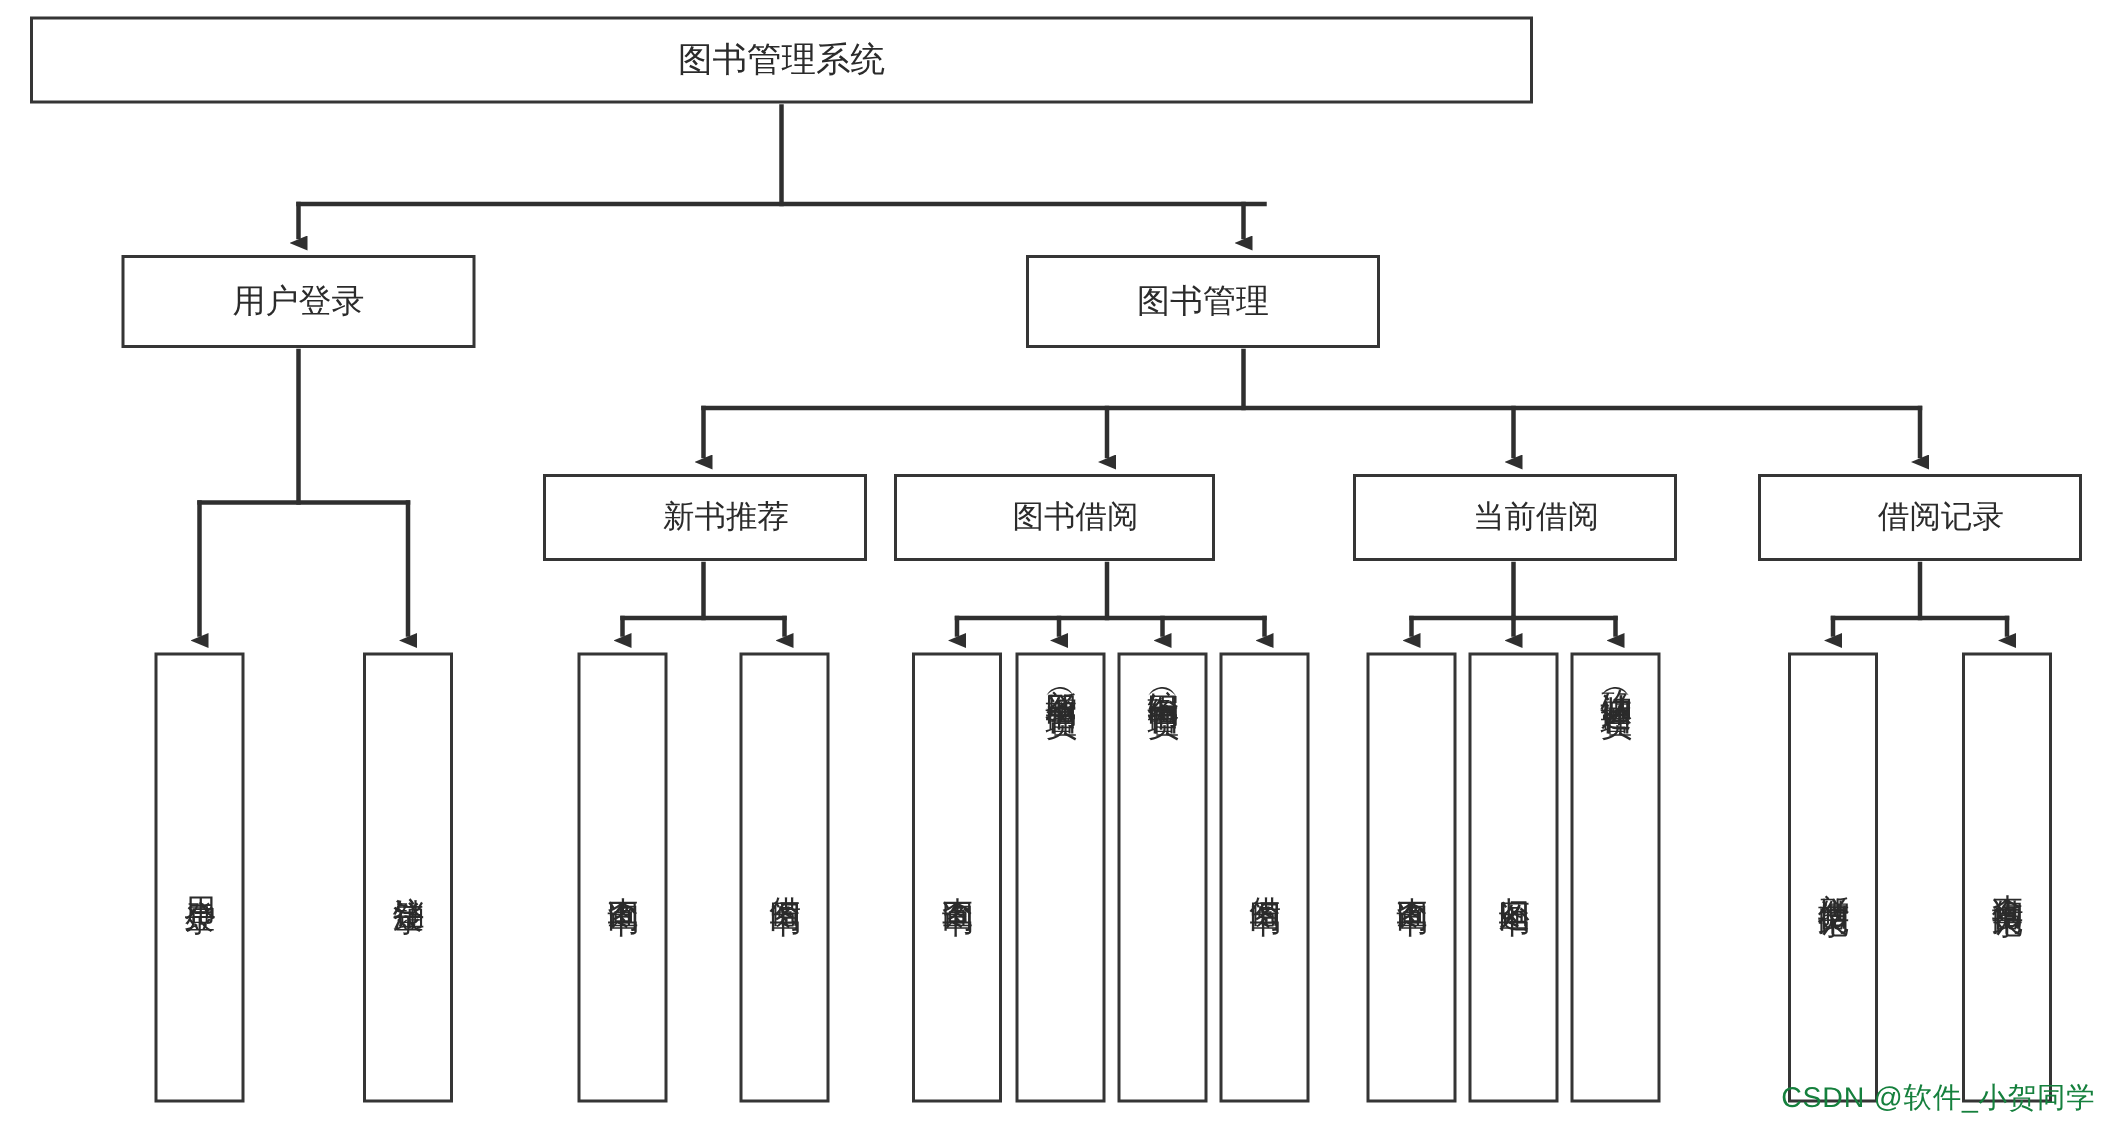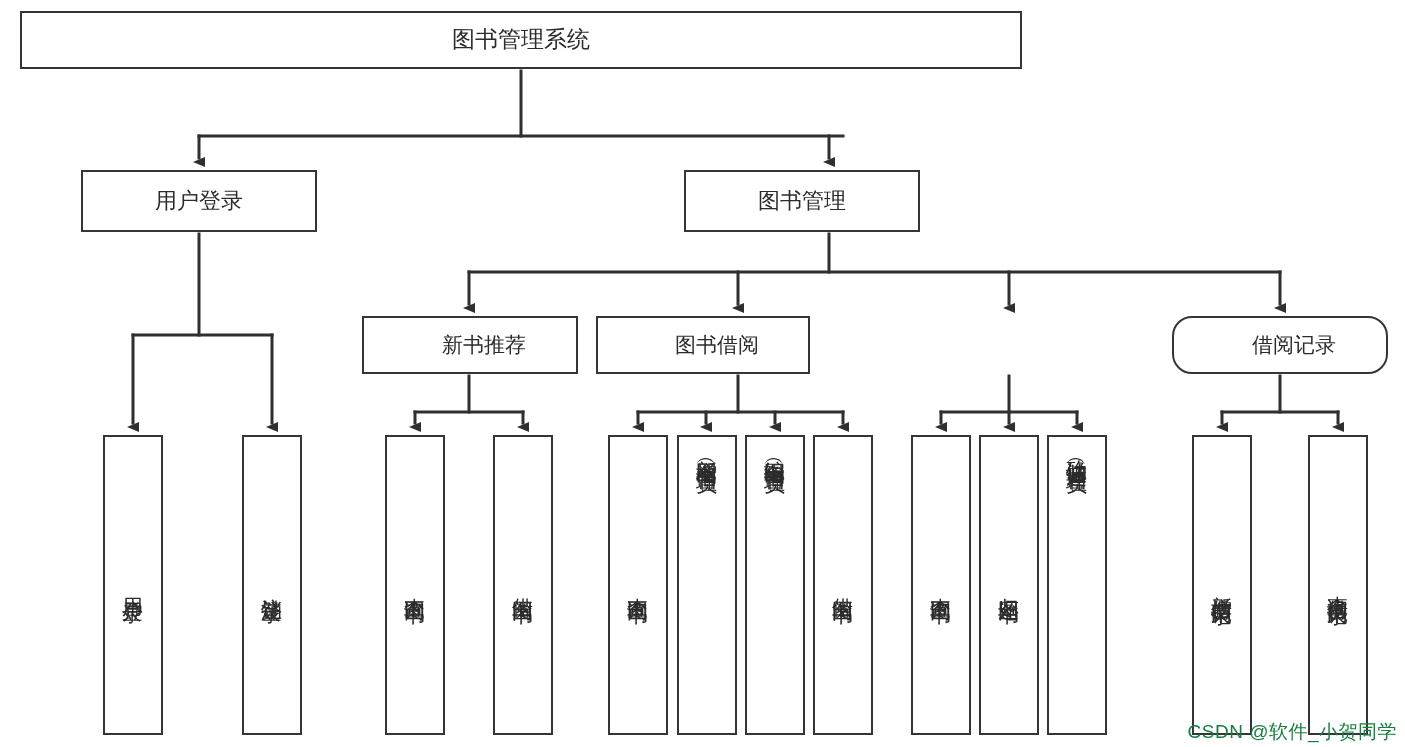--- a/index.html
+++ b/index.html
@@ -136,21 +136,24 @@
   <div class="node lvl1" style="left:684px; top:170px; width:236px; height:62px;">
     <span class="label">图书管理</span>
   </div>
 
   <div class="node lvl2" style="left:362px; top:316px; width:216px; height:58px;">
     <span class="label">新书推荐</span>
   </div>
   <div class="node lvl2" style="left:596px; top:316px; width:214px; height:58px;">
     <span class="label">图书借阅</span>
   </div>
-  <div class="node lvl2" style="left:1172px; top:316px; width:216px; height:58px;border-radius:20px;">
+  <div class="node lvl2" style="left:902px; top:316px; width:216px; height:58px;">
+    <span class="label">当前借阅</span>
+  </div>
+  <div class="node lvl2" style="left:1172px; top:316px; width:216px; height:58px;">
     <span class="label">借阅记录</span>
   </div>
 
   <div class="node leaf center-v" style="left:103px; top:435px; width:60px; height:300px;">
     <span class="label">用户登录</span>
   </div>
   <div class="node leaf center-v" style="left:242px; top:435px; width:60px; height:300px;">
     <span class="label">注销登录</span>
   </div>
 

